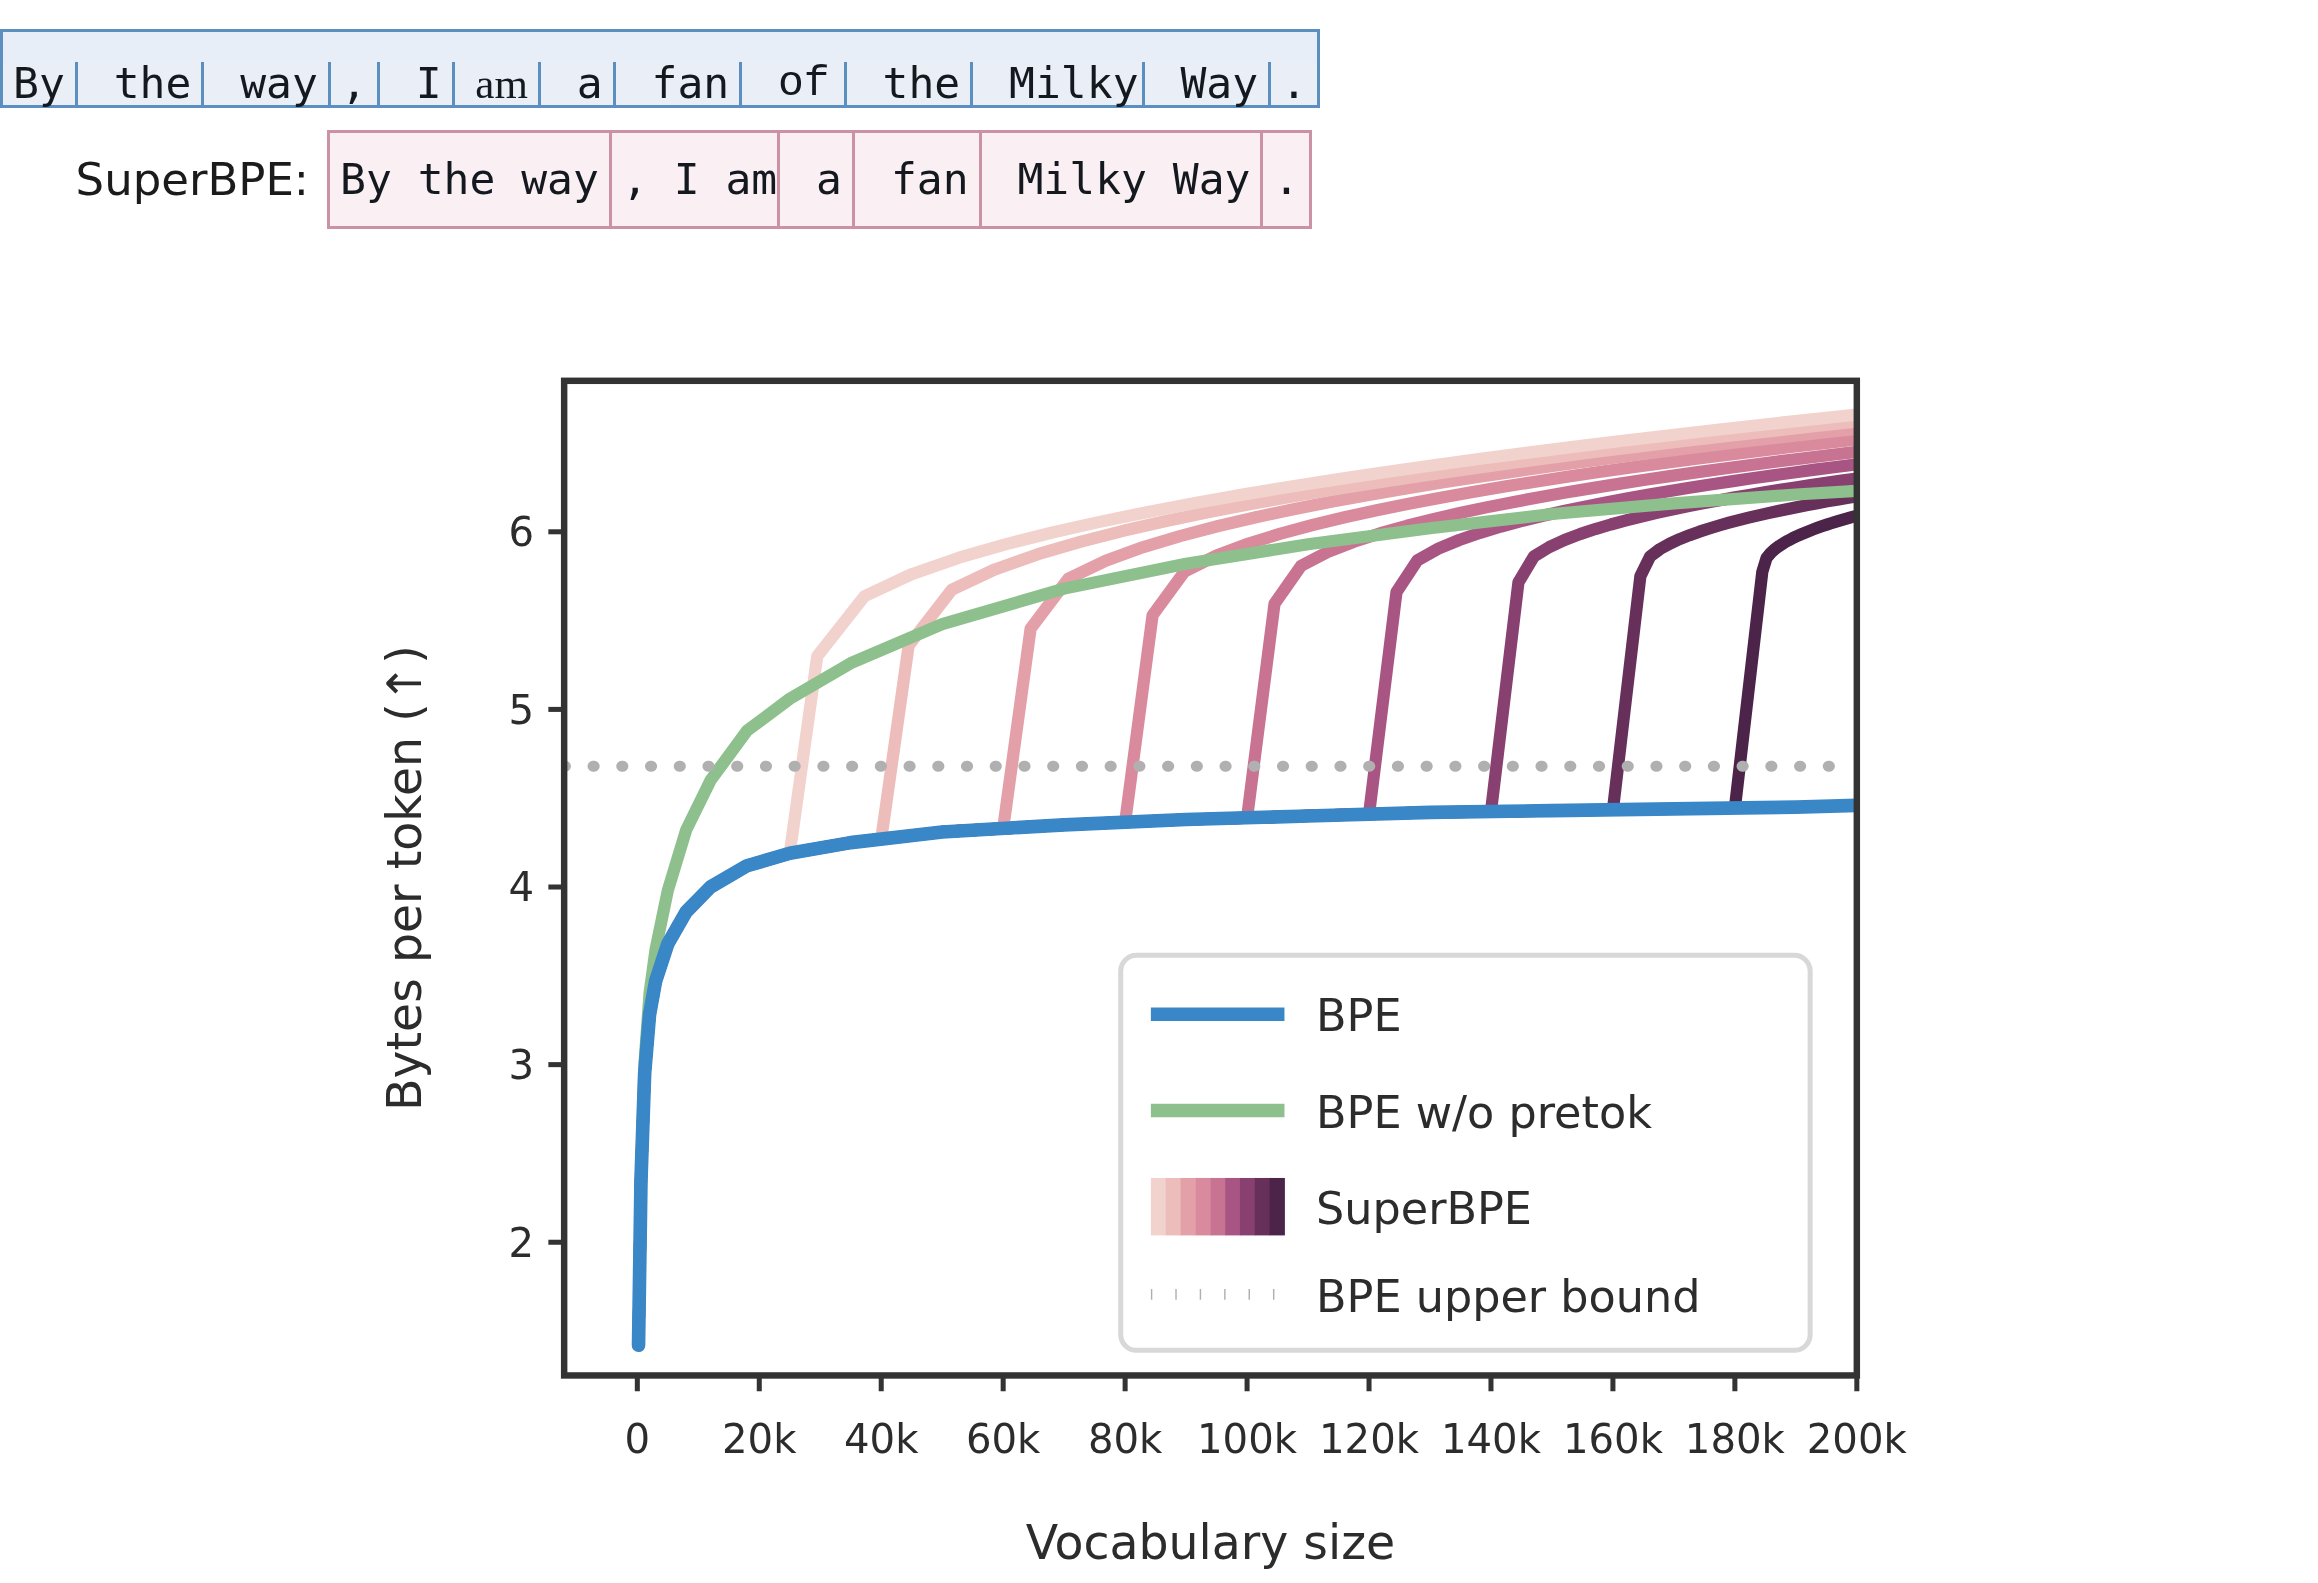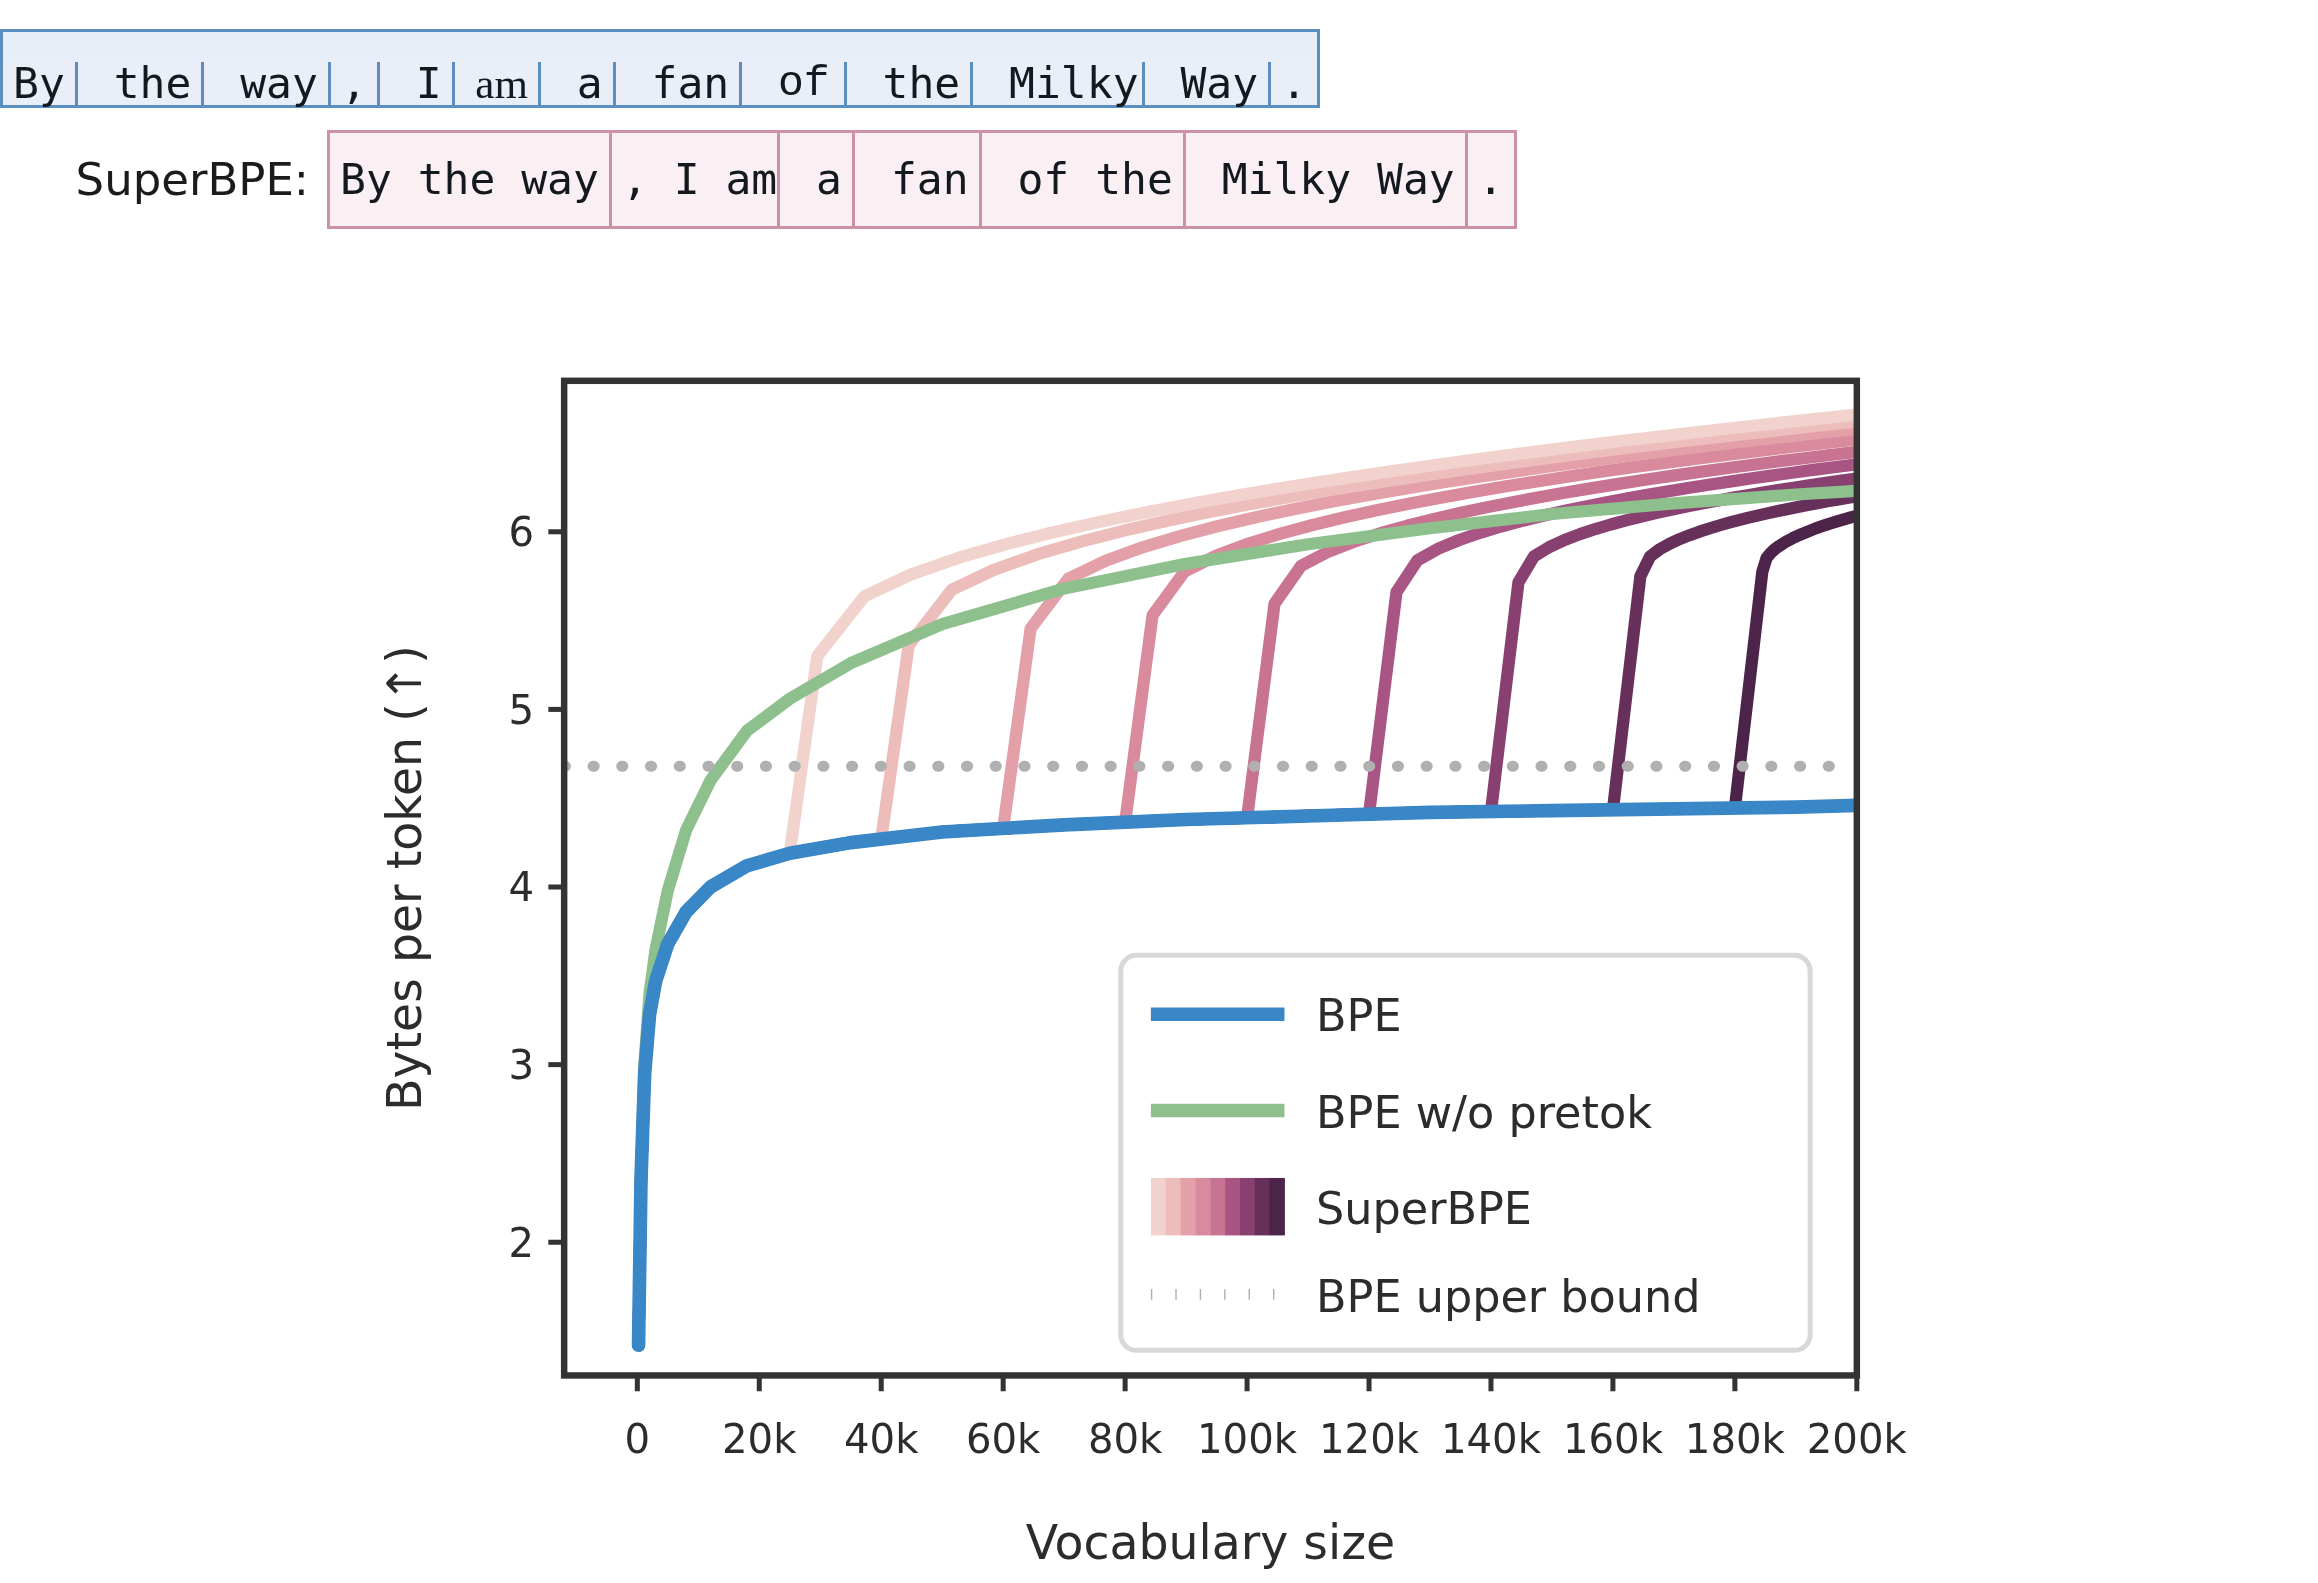--- a/index.html
+++ b/index.html
@@ -71,21 +71,20 @@
       </div>
   </div>
 
   <div class="tok-row" id="row-sbpe">
     <div class="tok-row-label">SuperBPE:</div>
     <div class="tok-strip" id="sbpe-strip">
         <div class="tok" style="padding-left: 10px; padding-right: 10px;">By the way</div>
         <div class="tok" style="padding-left: 10px; ">, I am</div>
         <div class="tok" style="padding-left: 10px; padding-right: 10px;"> a</div>
         <div class="tok" style="padding-left: 10px; padding-right: 10px;"> fan</div>
-        <div class="tok" style="padding-left: 10px; padding-right: 10px;"> of the</div>
         <div class="tok" style="padding-left: 10px; padding-right: 10px;"> Milky Way</div>
         <div class="tok" style="padding-left: 10px; padding-right: 10px;">.</div>
       </div>
   </div>
 
 </div>
 
 <div id="figure">
   <svg id="plot-svg" width="2319" height="1274" viewBox="0 0 3228 1774">
     <g id="plot-content">

